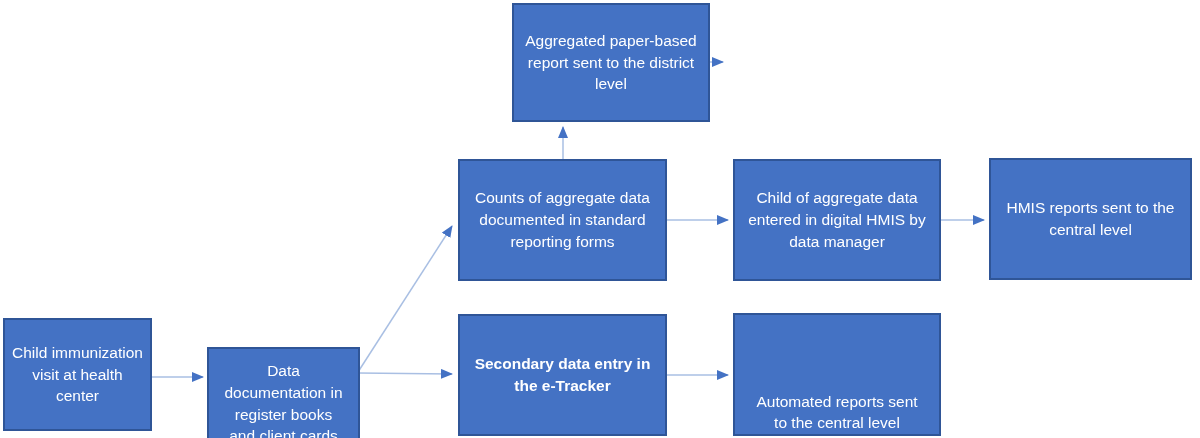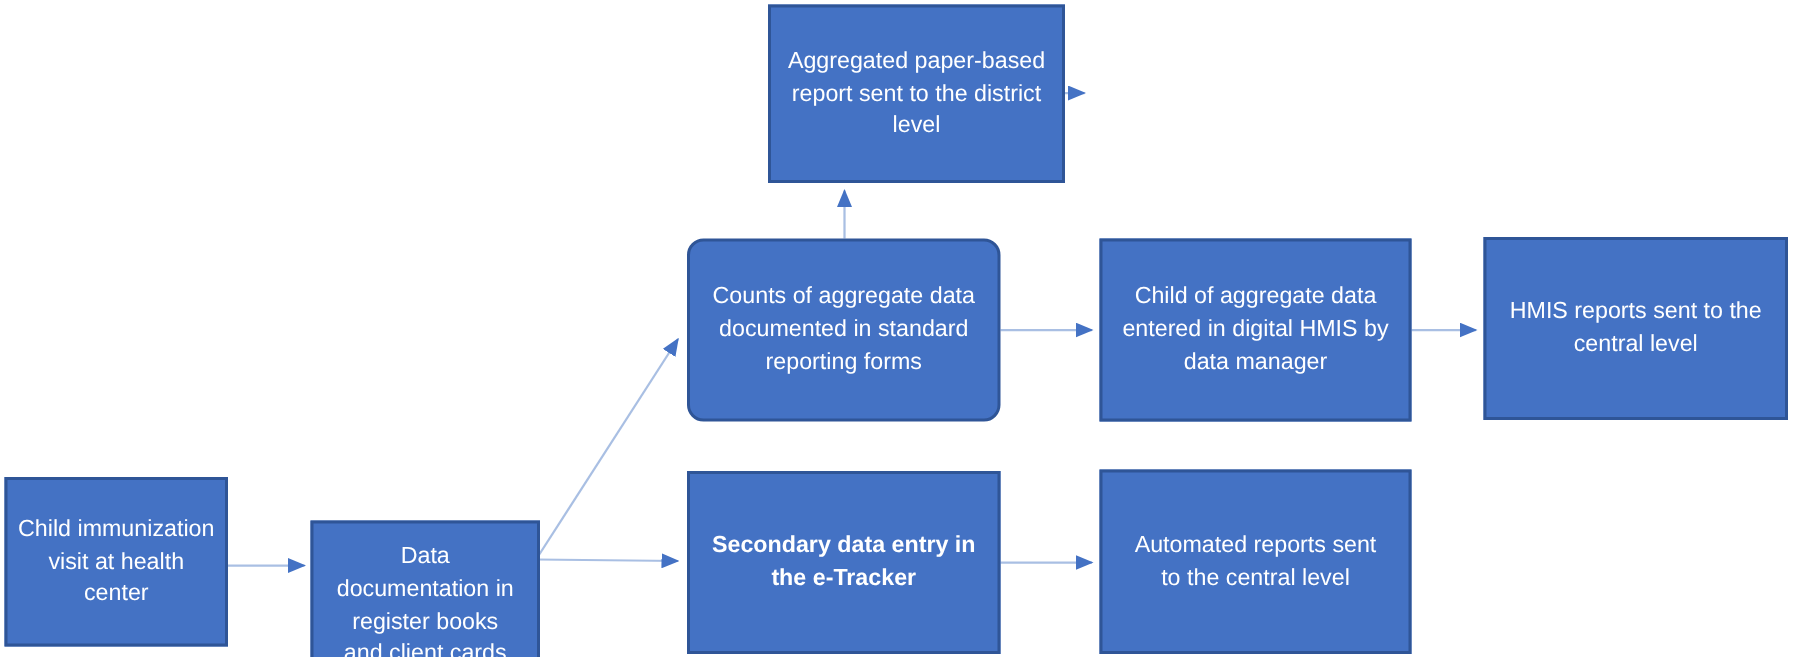--- a/index.html
+++ b/index.html
@@ -25,27 +25,27 @@
     align-items: center;
     justify-content: center;
     text-align: center;
     font-size: 15.5px;
     line-height: 1.4;
   }
   .node span { display: block; }
   
   .n-child        { left:3px;   top:318px; width:149px; height:113px; padding:0 4px; }
   .n-datadoc      { left:207px; top:318px; width:153px; height:113px; padding:0 14px;margin-top:29px; }
-  .n-counts-doc   { left:458px; top:159px; width:209px; height:122px; padding:0 7px;border-radius:11px; }
+  .n-counts-doc   { left:458px; top:159px; width:209px; height:122px; padding:0 7px; }
   .n-agg-paper    { left:474px; top:3px;   width:198px; height:119px; padding:0 7px;margin-left:38px; }
   .n-consolidated { left:728px; top:3px;   width:209px; height:117px; padding:0 18px; }
   .n-counts-ent   { left:733px; top:159px; width:208px; height:122px; padding:0 7px; }
   .n-hmis         { left:989px; top:158px; width:203px; height:122px; padding:0 12px; }
   .n-secondary    { left:458px; top:314px; width:209px; height:122px; padding:0 12px;font-weight:bold; }
-  .n-automated    { left:733px; top:313px; width:208px; height:123px; padding:0 16px; }
+  .n-automated    { left:733px; top:313px; width:208px; height:123px; padding:0 16px;align-items:flex-end; }
   .arrows {
     position: absolute;
     left: 0; top: 0;
     width: 1200px;
     height: 438px;
     pointer-events: none;
   }
   .arrows line { stroke: #A9BFE3; stroke-width: 1.5; }
 </style>
 </head>

